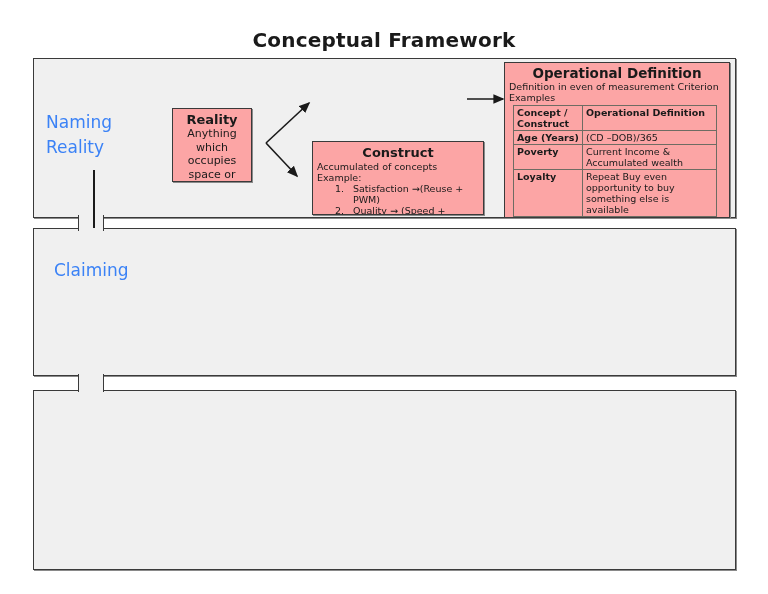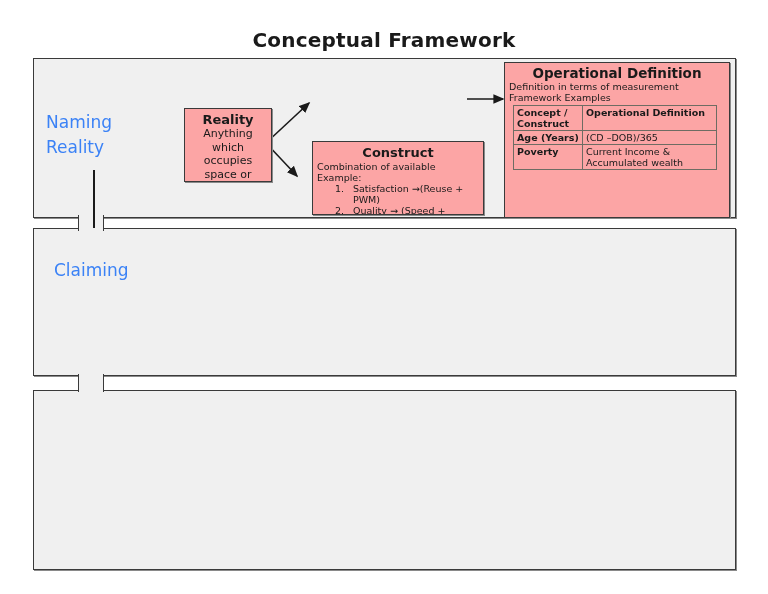--- a/index.html
+++ b/index.html
@@ -78,21 +78,21 @@
     box-sizing: border-box;
     overflow: hidden;
   }
   .node-title {
     font-weight: bold;
     text-align: center;
   }
 
   
   #node-reality {
-    left: 172px; top: 108px; width: 88px; height: 74px; margin-left: 12px;
+    left: 172px; top: 108px; width: 80px; height: 74px;
   }
   #node-reality .node-title { font-size: 13px; padding-top: 3px; }
   #node-reality .node-body {
     font-size: 11px;
     line-height: 13.5px;
     text-align: center;
     padding: 0 4px;
   }
 
   
@@ -175,43 +175,47 @@
 </svg>
 
 <div class="node" id="node-reality">
   <div class="node-title">Reality</div>
   <div class="node-body">Anything which occupies space or</div>
 </div>
 
 <div class="node" id="node-construct">
   <div class="node-title">Construct</div>
   <div class="node-body">
-    <div>Combination of available</div>
+    <div>Accumulated of concepts</div>
     <div>Example:</div>
     <ol>
       <li>Satisfaction →(Reuse + PWM)</li>
       <li>Quality → (Speed +</li>
     </ol>
   </div>
 </div>
 
 <div class="node" id="node-opdef">
   <div class="node-title">Operational Definition</div>
-  <div class="node-subtitle">Definition in terms of measurement Framework Examples</div>
+  <div class="node-subtitle">Definition in even of measurement Criterion Examples</div>
   <table class="opdef-table">
     <thead>
       <tr>
         <th class="col-concept">Concept / Construct</th>
         <th>Operational Definition</th>
       </tr>
     </thead>
     <tbody>
       <tr>
         <td class="col-concept">Age (Years)</td>
         <td>(CD –DOB)/365</td>
       </tr>
       <tr>
         <td class="col-concept">Poverty</td>
         <td>Current Income &amp; Accumulated wealth</td>
+      </tr>
+      <tr>
+        <td class="col-concept">Loyalty</td>
+        <td>Repeat Buy even opportunity to buy something else is available</td>
       </tr>
     </tbody>
   </table>
 </div>
 
 </body></html>

